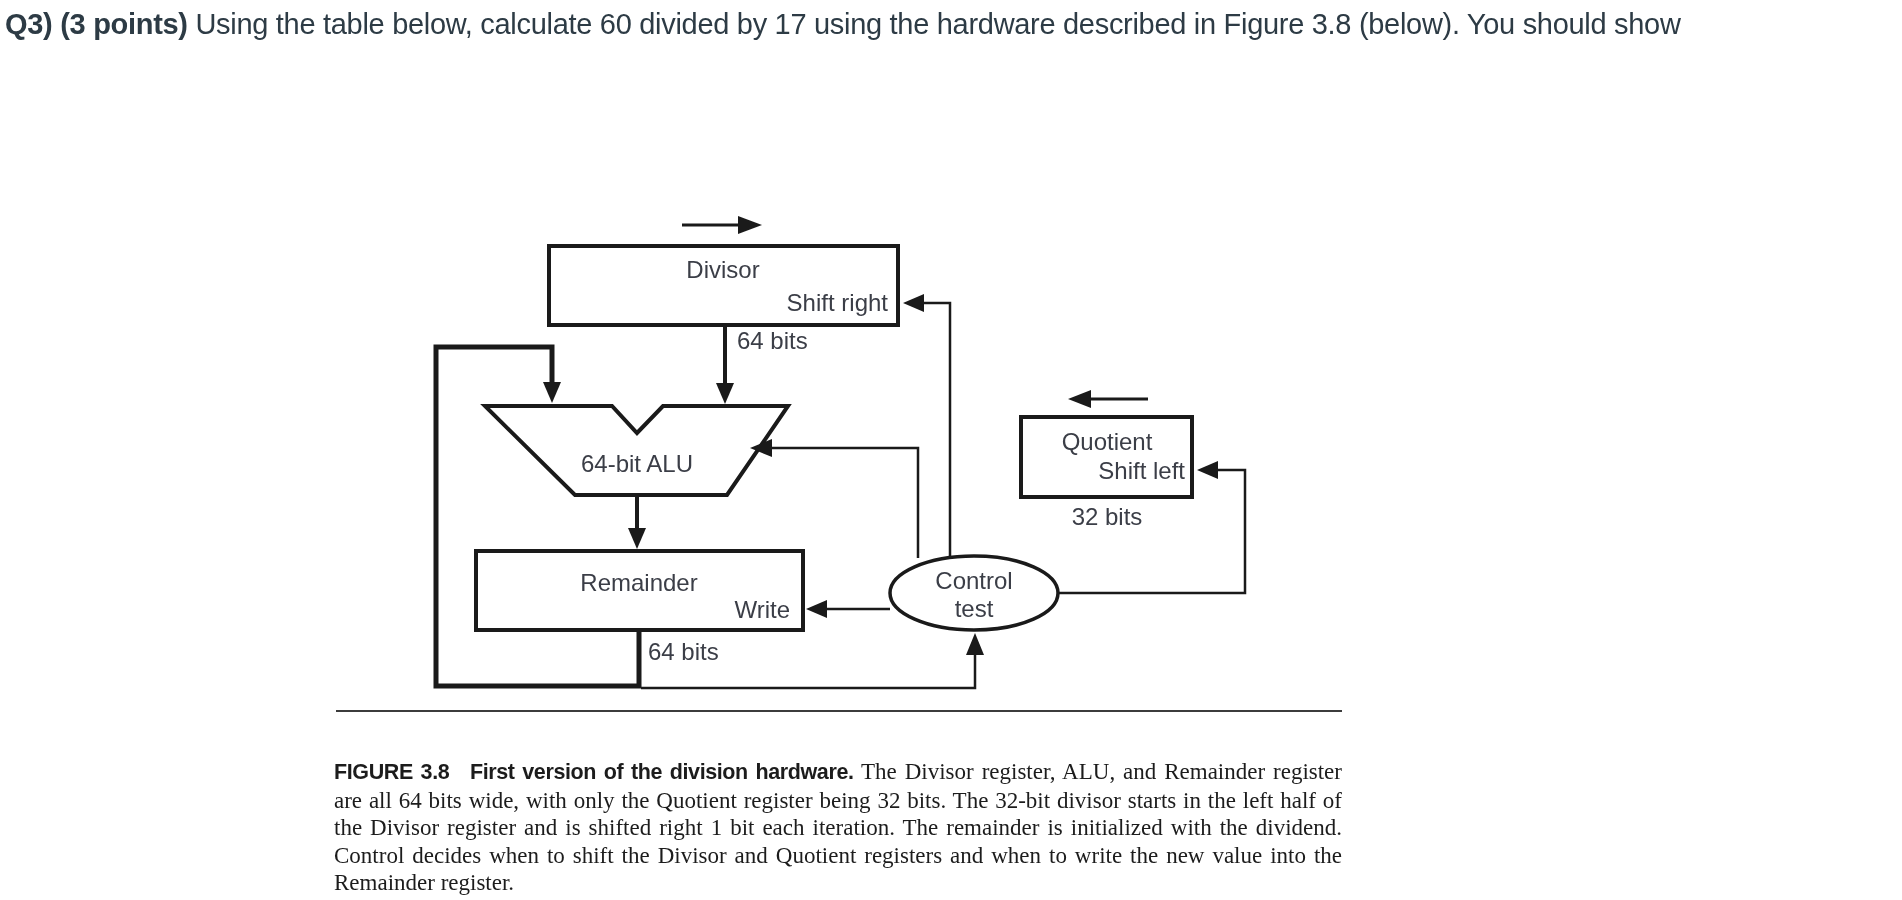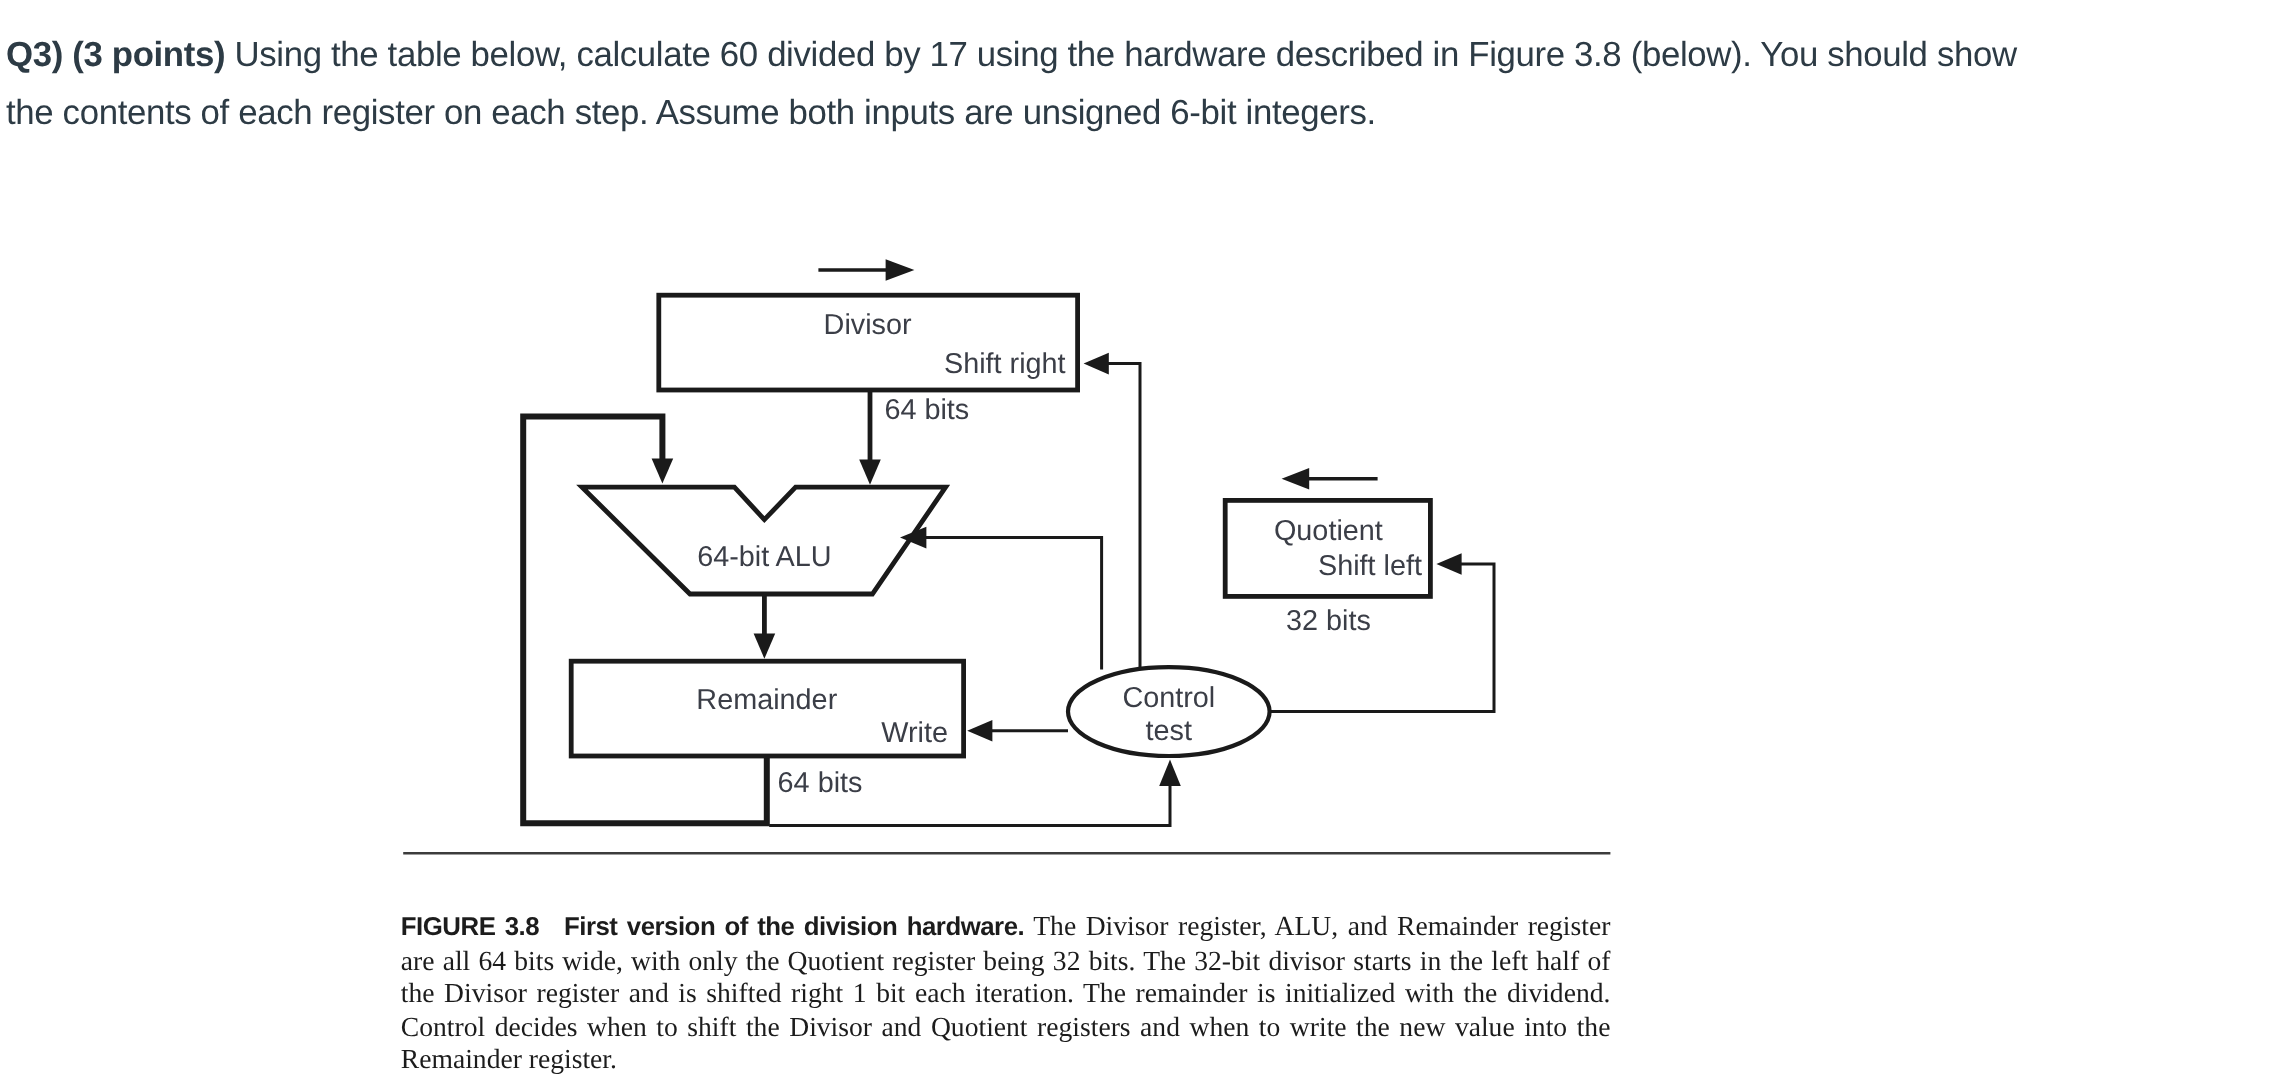--- a/index.html
+++ b/index.html
@@ -5,21 +5,21 @@
   html,body{margin:0;padding:0;background:#ffffff;}
   #page{
     position:relative;
     width:1902px;height:900px;
     background:#ffffff;
     overflow:hidden;
     font-family:"Liberation Sans",sans-serif;
   }
   .question{
     position:absolute;
-    left:5px;top:22px;
+    left:5px;top:0;
     width:1896px;
     font-size:29px;
     line-height:48px;
     letter-spacing:-0.3px;
     color:#2d3b45;
   }
   .qline{white-space:nowrap;}
   .qbold{font-weight:bold;}
   #diagram-svg{position:absolute;left:0;top:0;}
   .dlabel{
@@ -44,21 +44,20 @@
     letter-spacing:-0.4px;
   }
 </style>
 </head>
 <body>
 
 <div id="page">
 
   <div class="question">
     <div class="qline"><span class="qbold">Q3) (3 points)</span><span> Using the table below, calculate 60 divided by 17 using the hardware described in Figure 3.8 (below). You should show</span></div>
-    <div class="qline">the contents of each register on each step. Assume both inputs are unsigned 6-bit integers.</div>
   </div>
 
   <svg id="diagram-svg" width="1902" height="900" viewBox="0 0 1902 900">
 
     <g stroke="#1a1a1a" fill="none">
 
       <line x1="682" y1="225" x2="742" y2="225" stroke-width="3"></line>
 
       <line x1="725" y1="325" x2="725" y2="392" stroke-width="4"></line>
 

